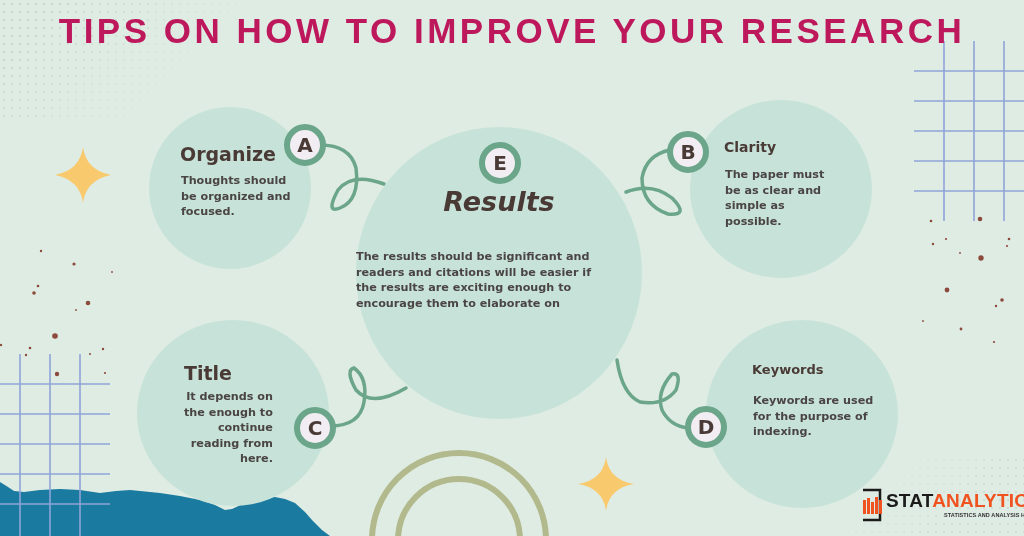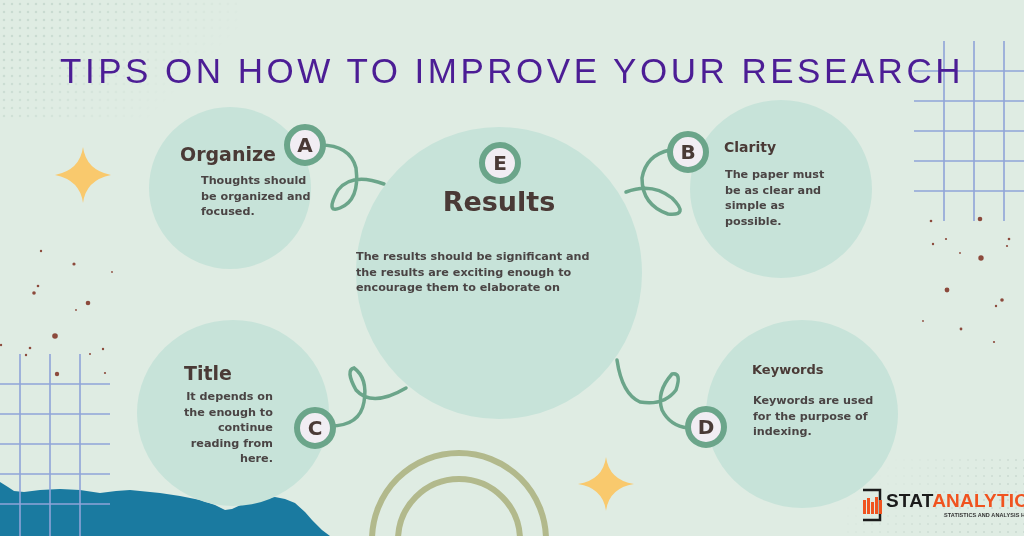--- a/index.html
+++ b/index.html
@@ -9,22 +9,22 @@
     background-image: radial-gradient(circle, #c9dbd1 1.4px, transparent 1.6px);
     background-size:8px 8px;
     -webkit-mask-image: linear-gradient(135deg, #000 20%, transparent 75%);
     mask-image: linear-gradient(135deg, #000 20%, transparent 75%); }
   .dots-br { position:absolute; right:0; bottom:0; width:180px; height:80px;
     background-image: radial-gradient(circle, #cfded5 1.3px, transparent 1.5px);
     background-size:8px 8px;
     -webkit-mask-image: linear-gradient(315deg, #000 30%, transparent 80%);
     mask-image: linear-gradient(315deg, #000 30%, transparent 80%); }
   .title { position:absolute; left:0; top:8px; width:1024px; text-align:center;
-    font-family:"Liberation Sans", sans-serif; font-weight:normal; font-size:35px; letter-spacing:3.5px;
-    color:#4c1d95; line-height:46px;margin-top:40px; }
+    font-family:"Liberation Sans", sans-serif; font-weight:bold; font-size:35px; letter-spacing:3.5px;
+    color:#be185d; line-height:46px; }
   .circle { position:absolute; border-radius:50%; background:#c7e3d9; }
   .badge { position:absolute; width:30px; height:30px; border-radius:50%; background:#f1edf3;
     border:6px solid #6ba58a; display:flex; align-items:center; justify-content:center;
     font-family:"DejaVu Sans", sans-serif; font-weight:bold; font-size:20px; color:#4a3a36; }
   .h { position:absolute; font-family:"DejaVu Sans", sans-serif; font-weight:bold; color:#4a3a36; }
   .p { position:absolute; font-family:"DejaVu Sans", sans-serif; font-weight:bold; color:#4a4444; font-size:11.2px; line-height:15.5px; }
   .logo { position:absolute; left:860px; top:488px; width:164px; height:36px; }
   .logo-text { position:absolute; left:26px; top:2px; font-family:"Liberation Sans", sans-serif; font-weight:bold; font-size:19px; letter-spacing:0.2px; white-space:nowrap; }
   .logo-stat { color:#1b1b1b; }
   .logo-ana { color:#f0531f; }
@@ -120,21 +120,21 @@
 <div class="circle" style="left:149px;top:107px;width:162px;height:162px;"></div>
 <div class="circle" style="left:690px;top:100px;width:182px;height:178px;"></div>
 <div class="circle" style="left:137px;top:320px;width:192px;height:186px;"></div>
 <div class="circle" style="left:706px;top:320px;width:192px;height:188px;"></div>
 <div class="circle" style="left:356px;top:127px;width:286px;height:292px;"></div>
 
 <div class="badge" style="left:284px;top:124px;">
   <span>A</span>
 </div>
 <div class="h" style="left:180px;top:143px;font-size:19px;">Organize</div>
-<div class="p" style="left:181px;top:173px;margin-left:20px;">
+<div class="p" style="left:181px;top:173px;">
   <div>Thoughts should</div>
   <div>be organized and</div>
   <div>focused.</div>
 </div>
 
 <div class="badge" style="left:667px;top:131px;">
   <span>B</span>
 </div>
 <div class="h" style="left:724px;top:139px;font-size:14px;">Clarity</div>
 <div class="p" style="left:725px;top:167px;">
@@ -162,23 +162,24 @@
 <div class="h" style="left:752px;top:362px;font-size:13px;">Keywords</div>
 <div class="p" style="left:753px;top:393px;">
   <div>Keywords are used</div>
   <div>for the purpose of</div>
   <div>indexing.</div>
 </div>
 
 <div class="badge" style="left:479px;top:142px;">
   <span>E</span>
 </div>
-<div class="h" style="left:356px;top:186px;width:286px;text-align:center;font-size:27px;">Results</div>
+<div class="h" style="left:356px;top:186px;width:286px;text-align:center;font-size:27px;font-style:italic;">Results</div>
 <div class="p" style="left:356px;top:249px;width:286px;text-align:left;">
   <div>The results should be significant and</div>
+  <div>readers and citations will be easier if</div>
   <div>the results are exciting enough to</div>
   <div>encourage them to elaborate on</div>
 </div>
 
 <div class="logo">
   <svg class="abs" style="left:0;top:0" width="24" height="34">
     <path d="M3,2 L20,2 L20,32 L3,32" fill="none" stroke="#1b1b1b" stroke-width="2.5"></path>
     <rect x="3" y="12" width="3" height="14" fill="#f0531f"></rect>
     <rect x="7" y="10" width="3" height="16" fill="#f0531f"></rect>
     <rect x="11" y="14" width="3" height="12" fill="#f0531f"></rect>

